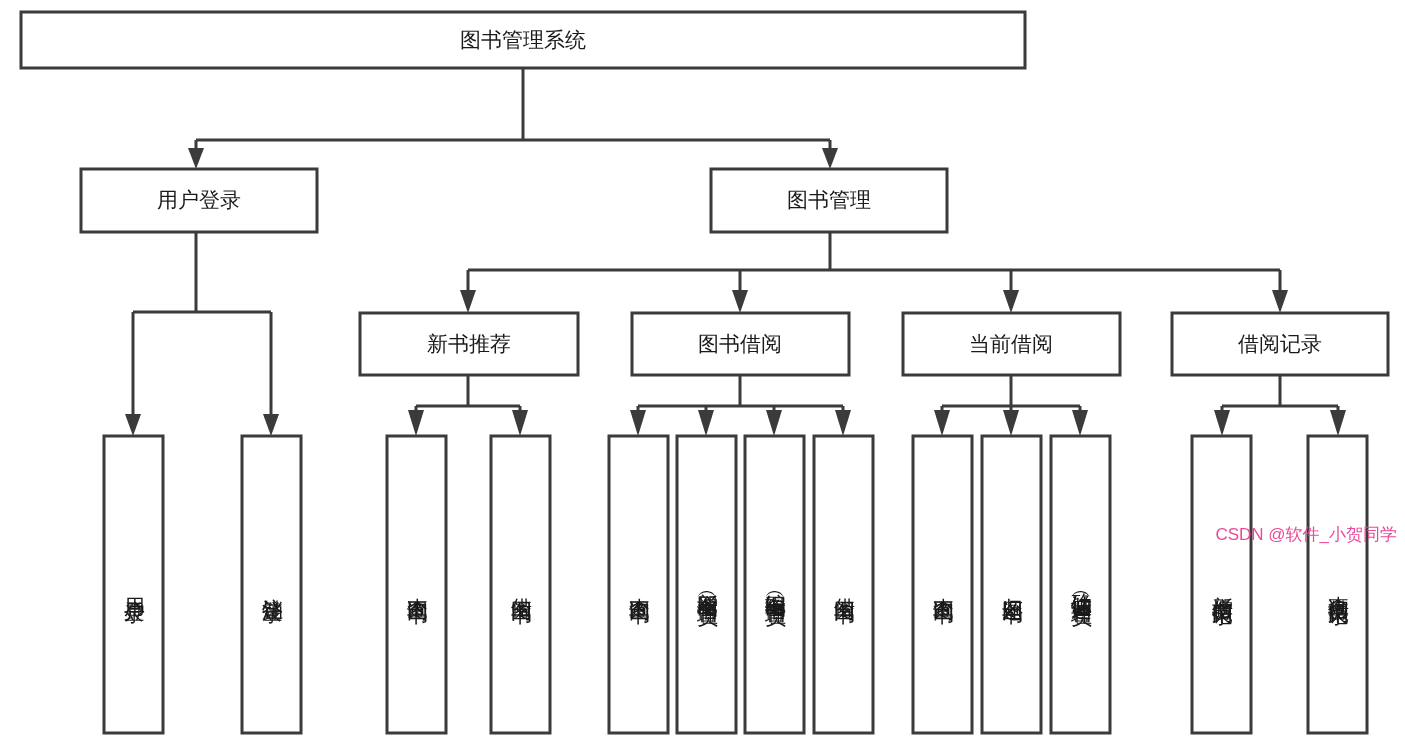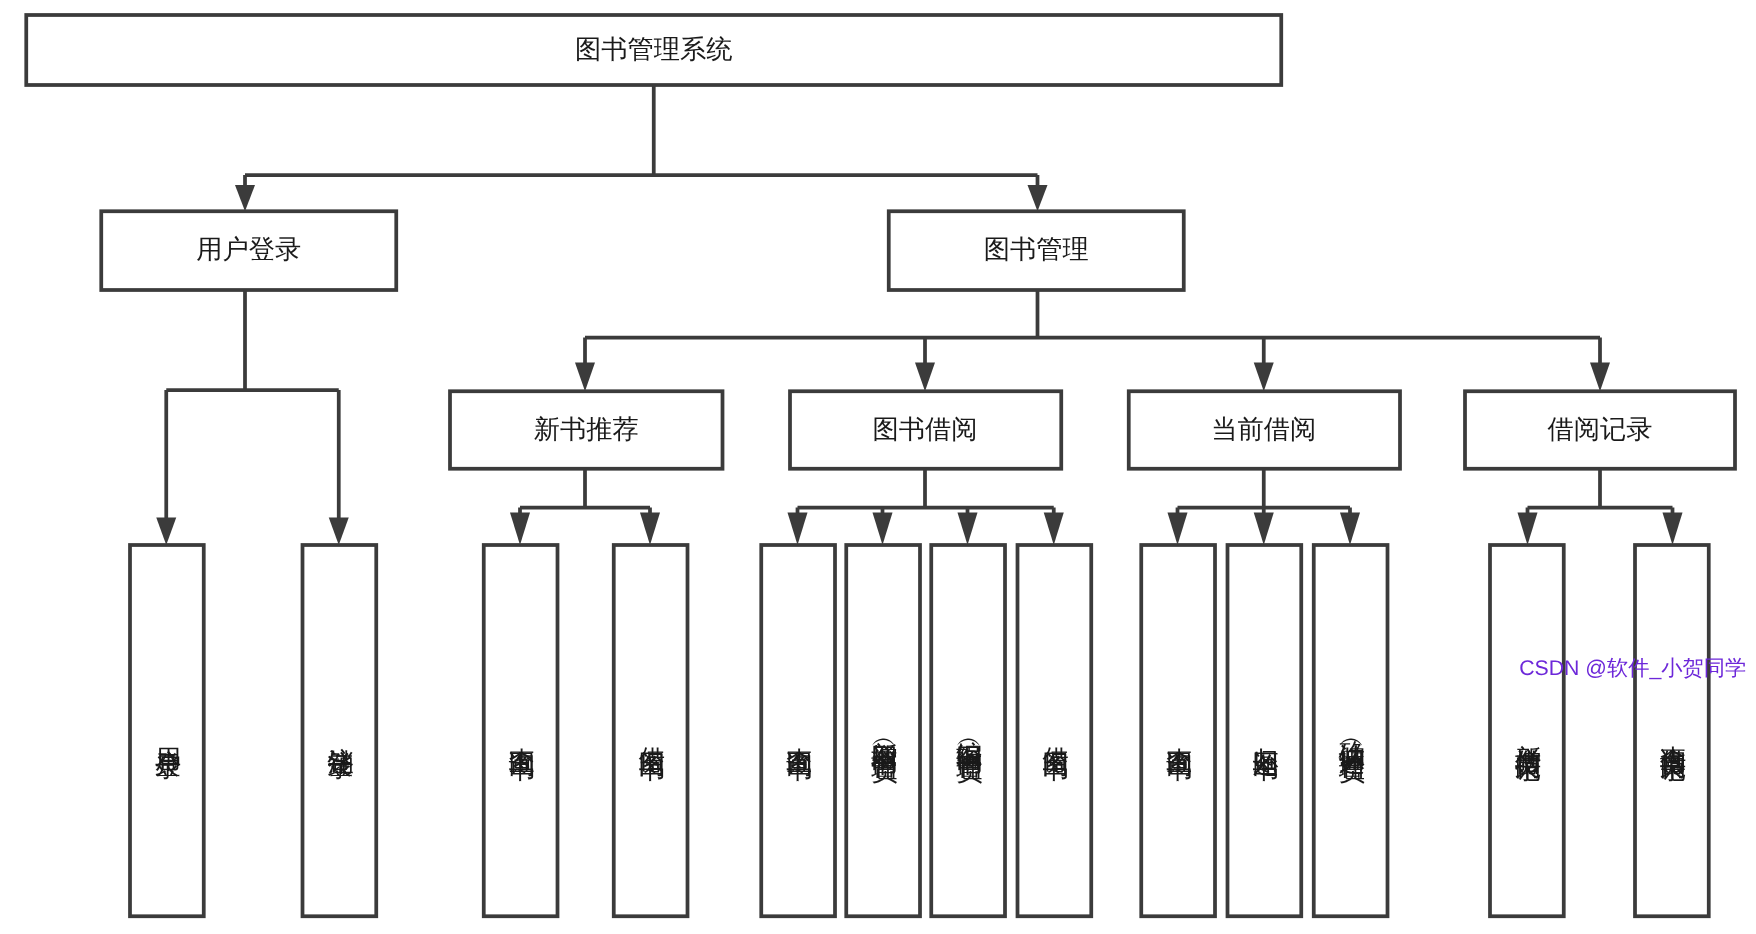--- a/index.html
+++ b/index.html
@@ -56,21 +56,21 @@
     dominant-baseline: middle;
     writing-mode: vertical-rl;
     letter-spacing: 2px;
   }
   .watermark {
     position: absolute;
     right: 8px;
     bottom: 4px;
     font-family: "Liberation Sans", "DejaVu Sans", sans-serif;
     font-size: 17px;
-    color: #6d28d9;
+    color: #ec4899;
     white-space: nowrap;
     user-select: none;
     margin-top: 20px;
   }
 </style>
 </head>
 <body>
 
 <div id="diagram-root">
 

